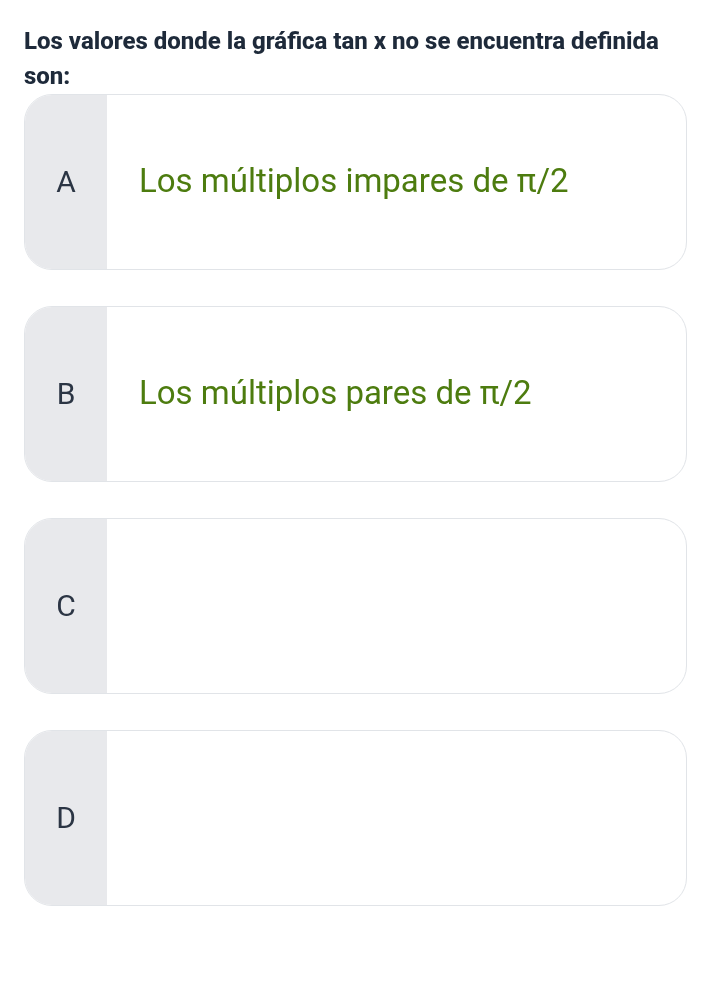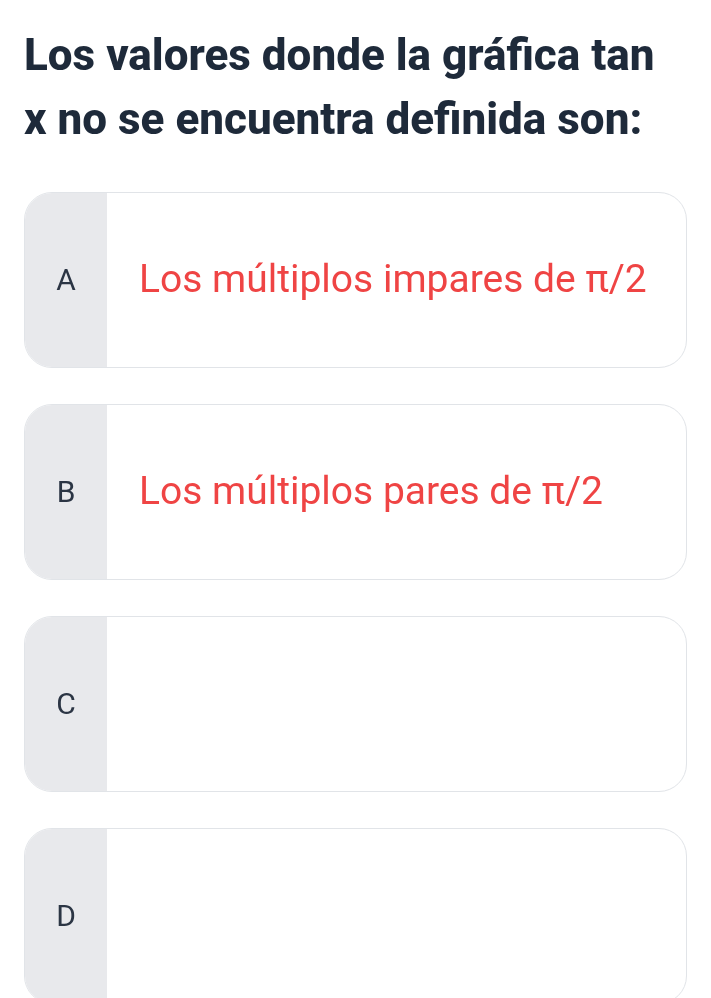--- a/index.html
+++ b/index.html
@@ -3,25 +3,24 @@
 <meta charset="utf-8">
 <style>
   * { box-sizing: border-box; margin: 0; padding: 0; }
   body {
     font-family: -apple-system, BlinkMacSystemFont, "Segoe UI", Roboto, Arial, sans-serif;
     background: #ffffff;
     width: 711px;
     padding: 24px;
   }
   .question {
-    font-size: 44px;
+    font-size: 24px;
     font-weight: 800;
     color: #1e2a3a;
     line-height: 1.45;
-    margin-bottom: 40px;
   }
   .options {
     display: flex;
     flex-direction: column;
     gap: 36px;
   }
   .option {
     display: flex;
     align-items: stretch;
     border: 1px solid #e1e4e8;
@@ -39,22 +38,22 @@
     font-size: 30px;
     font-weight: 400;
     color: #2b3544;
     flex-shrink: 0;
   }
   .option-text {
     flex: 1;
     display: flex;
     align-items: center;
     padding: 20px 32px;
-    font-size: 39px;
-    color: #ef4444;
+    font-size: 33px;
+    color: #4d7c0f;
     line-height: 1.3;
   }
 </style>
 </head>
 <body>
 
 <div class="question">Los valores donde la gráfica tan x no se encuentra definida son:</div>
 
 <div class="options">
 

